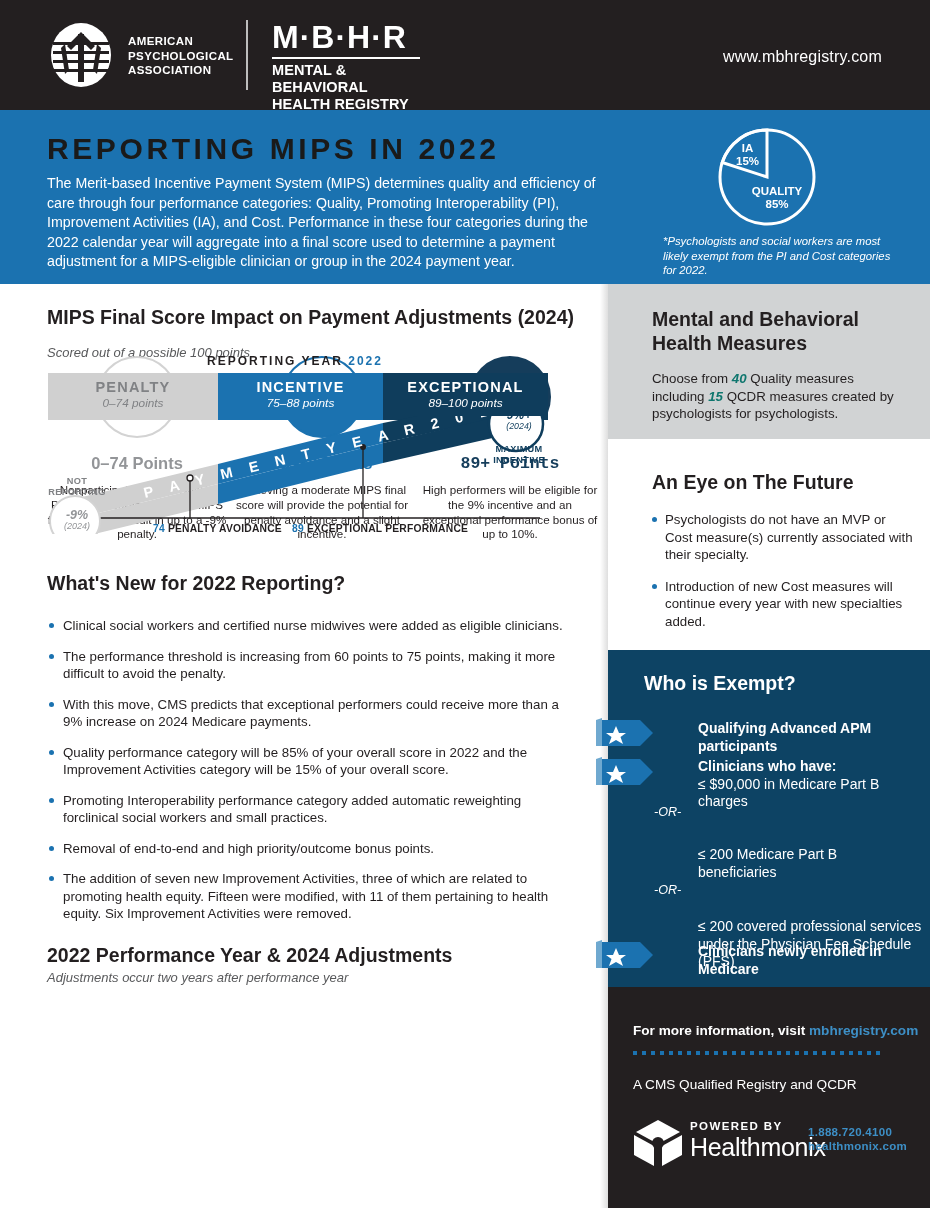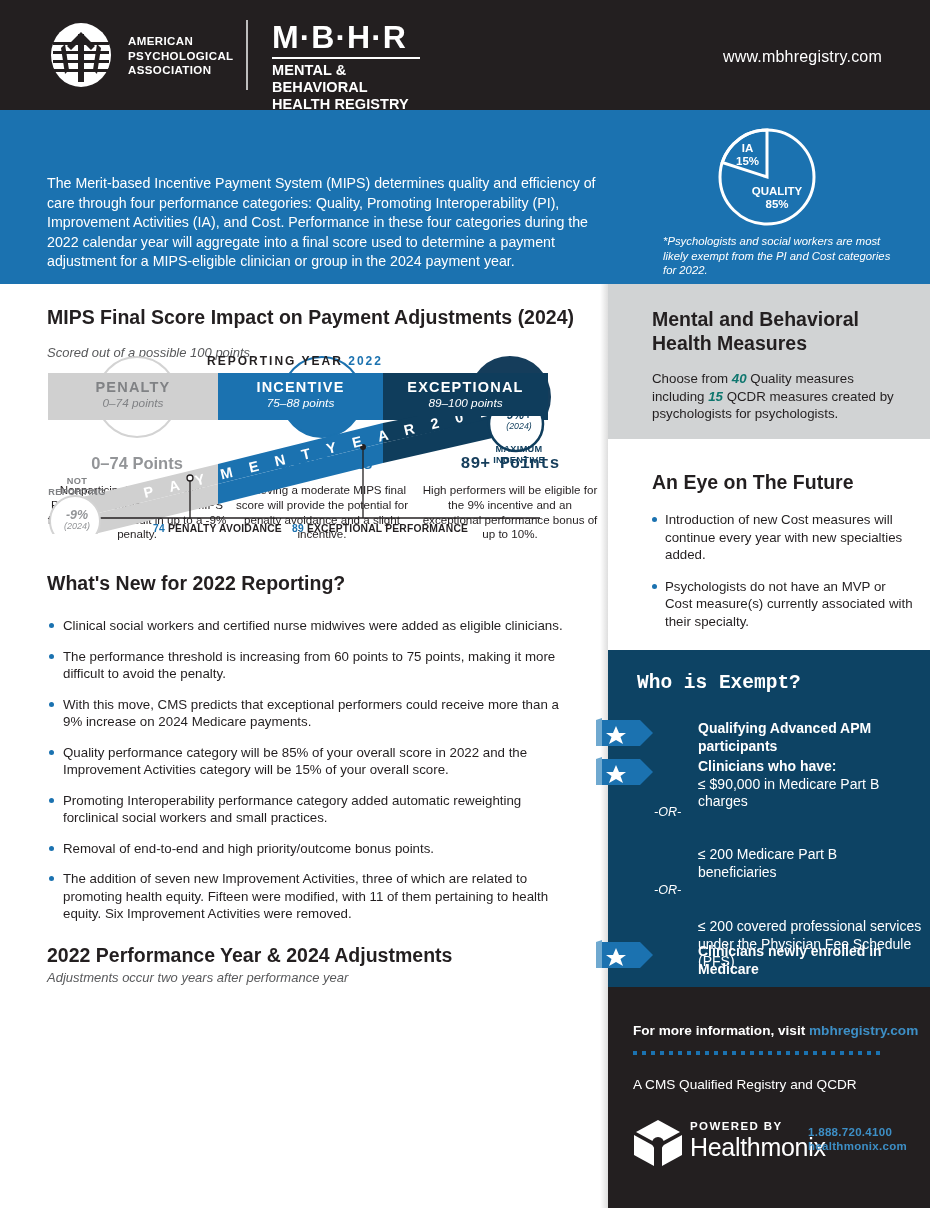--- a/index.html
+++ b/index.html
@@ -160,20 +160,21 @@
     <div class="mbhr-block">
       <div class="mbhr-main">M·B·H·R</div>
       <div class="mbhr-rule"></div>
       <div class="mbhr-sub">MENTAL &amp; BEHAVIORAL</div>
       <div class="mbhr-sub">HEALTH REGISTRY</div>
     </div>
     <div class="site-url">www.mbhregistry.com</div>
   </div>
 
   <div class="hero">
+    <div class="hero-title">REPORTING MIPS IN 2022</div>
     <div class="hero-body">The Merit-based Incentive Payment System (MIPS) determines quality and efficiency of care through four performance categories: Quality, Promoting Interoperability (PI), Improvement Activities (IA), and Cost. Performance in these four categories during the 2022 calendar year will aggregate into a final score used to determine a payment adjustment for a MIPS-eligible clinician or group in the 2024 payment year.</div>
 
     <div class="pie-wrap">
       <svg viewBox="0 0 102 102" width="102" height="102">
         <circle cx="51" cy="51" r="47" fill="none" stroke="#fff" stroke-width="3"></circle>
 
         <path d="M51 51 L51 4 A47 47 0 0 0 6.3 36.5 Z" fill="none" stroke="#fff" stroke-width="3"></path>
       </svg>
       <div style="position:absolute;left:20px;top:16px;text-align:center;color:#fff;font-size:11.5px;line-height:13px;font-weight:bold;">
         <span>IA</span><br>
@@ -310,28 +311,28 @@
         <div class="side-p" style="margin-top:15px;">
           <span>Choose from </span><span class="accent-num">40</span><span> Quality measures including </span><span class="accent-num">15</span><span> QCDR measures created by psychologists for psychologists.</span>
         </div>
       </div>
     </div>
 
     <div class="side-white">
       <div style="position:absolute;left:44px;top:31px;width:262px;">
         <div class="side-h">An Eye on The Future</div>
         <div style="margin-top:17px;">
+          <div class="side-bullet">Psychologists do not have an MVP or Cost measure(s) currently associated with their specialty.</div>
           <div class="side-bullet">Introduction of new Cost measures will continue every year with new specialties added.</div>
-          <div class="side-bullet">Psychologists do not have an MVP or Cost measure(s) currently associated with their specialty.</div>
         </div>
       </div>
     </div>
 
     <div class="side-navy">
-      <div class="exempt-h" style="position:absolute;left:29px;top:22px;font-family:Liberation Mono, monospace;">Who is Exempt?</div>
+      <div class="exempt-h" style="position:absolute;left:36px;top:22px;">Who is Exempt?</div>
 
       <svg style="position:absolute;left:-12px;top:68px;" width="58" height="30">
         <polygon points="0,2 44,2 57,15 44,28 0,28" fill="#1b72b0"></polygon>
         <polygon points="0,2 6,0 6,28 0,28" fill="#6fa9d0"></polygon>
         <polygon points="20,8 23,15 30,15 24.5,19 27,26 20,22 13,26 15.5,19 10,15 17,15" fill="#fff"></polygon>
       </svg>
       <svg style="position:absolute;left:-12px;top:107px;" width="58" height="30">
         <polygon points="0,2 44,2 57,15 44,28 0,28" fill="#1b72b0"></polygon>
         <polygon points="0,2 6,0 6,28 0,28" fill="#6fa9d0"></polygon>
         <polygon points="20,8 23,15 30,15 24.5,19 27,26 20,22 13,26 15.5,19 10,15 17,15" fill="#fff"></polygon>

